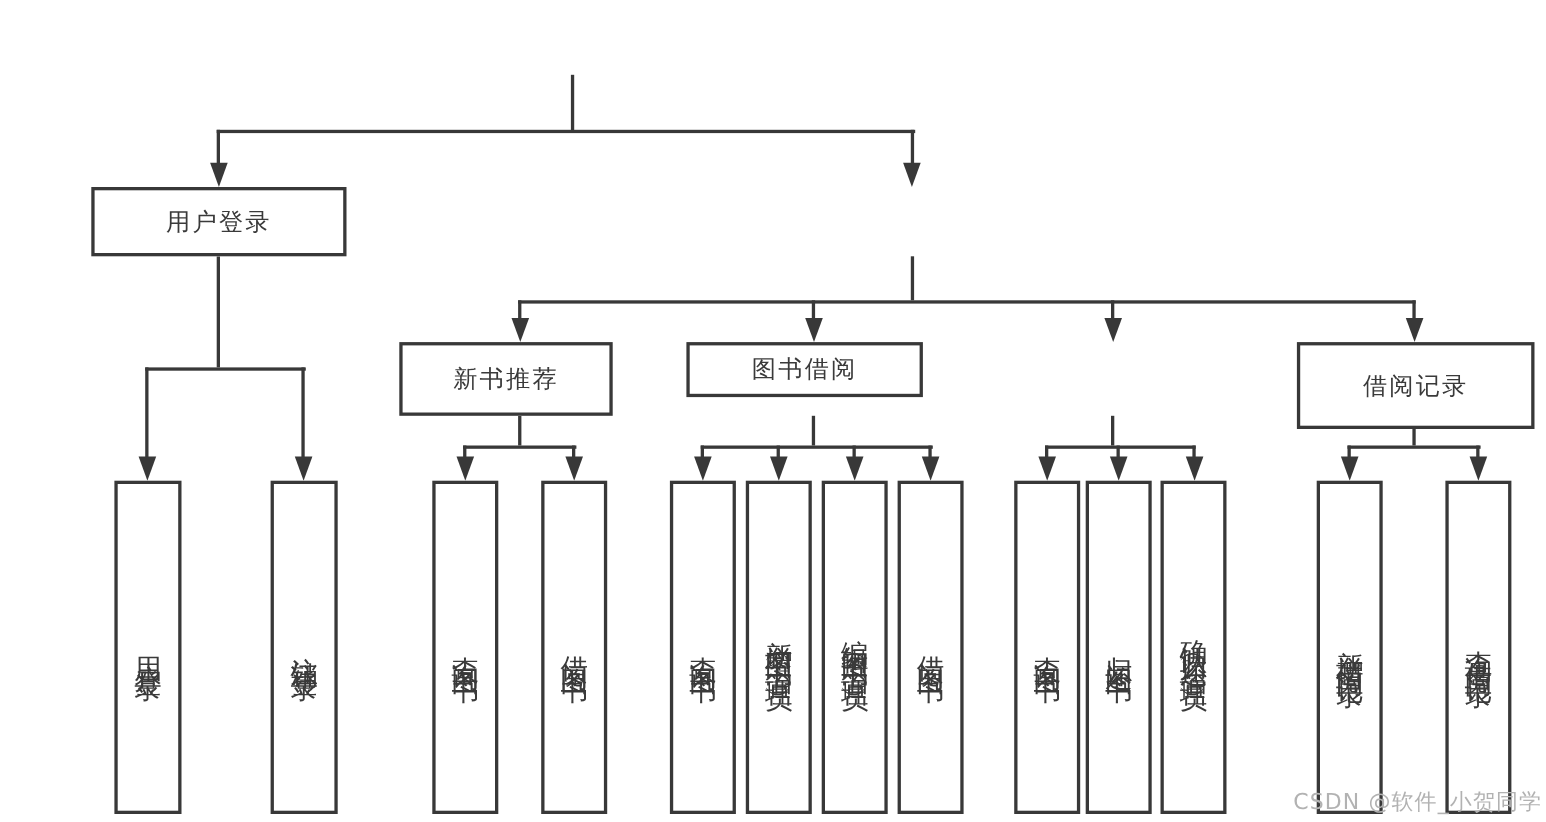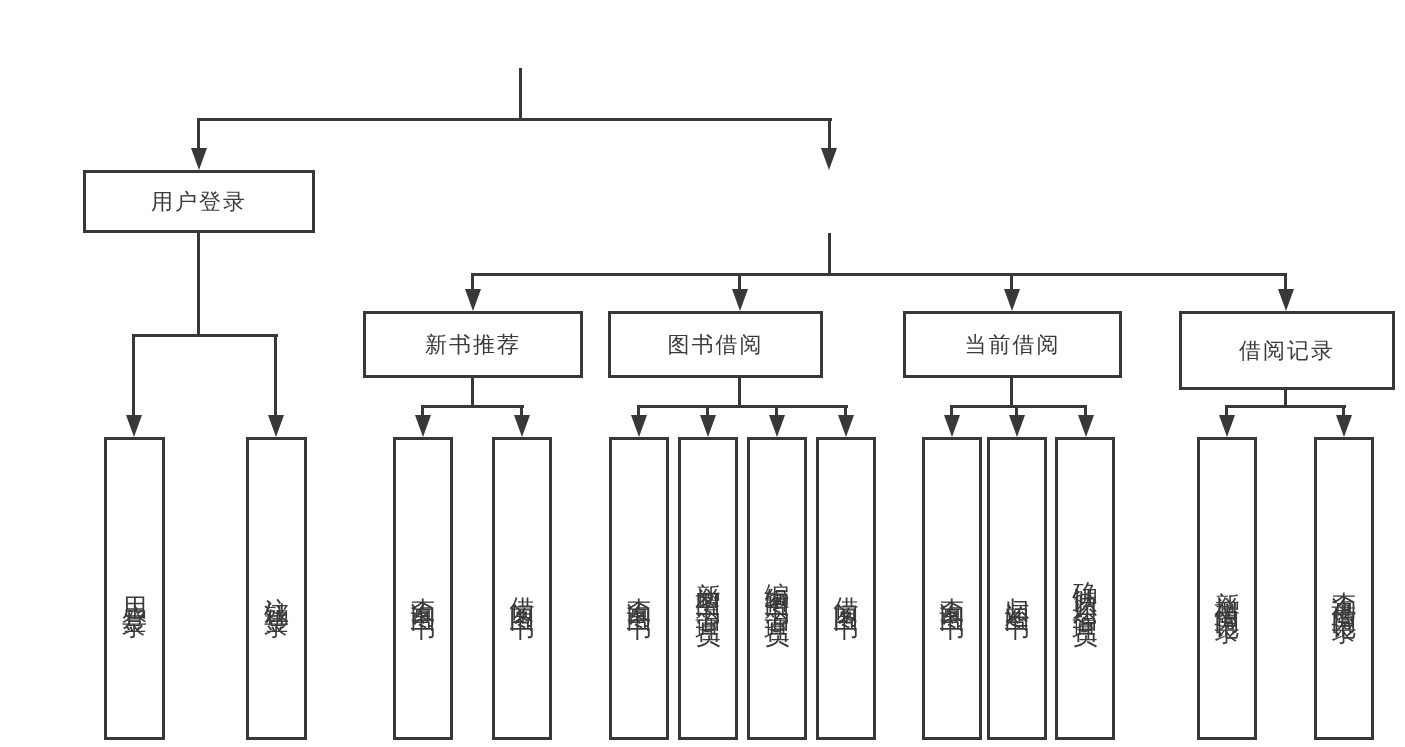--- a/index.html
+++ b/index.html
@@ -98,28 +98,25 @@
   <div class="hline" style="left:471px; top:273px; width:816px;"></div>
   <div class="vline" style="left:471px; top:273px; height:20px;"></div>
   <div class="vline" style="left:738px; top:273px; height:20px;"></div>
   <div class="vline" style="left:1010px; top:273px; height:20px;"></div>
   <div class="vline" style="left:1284px; top:273px; height:20px;"></div>
   <div class="arrow" style="left:465px; top:289px;"></div>
   <div class="arrow" style="left:732px; top:289px;"></div>
   <div class="arrow" style="left:1004px; top:289px;"></div>
   <div class="arrow" style="left:1278px; top:289px;"></div>
 
-  <div class="node" style="left:363px; top:311px; width:220px; height:67px;">
+  <div class="node" style="left:363px; top:311px; width:194px; height:67px;">
     <span class="hl">新书推荐</span>
   </div>
-  <div class="node" style="left:608px; top:311px; width:215px; height:67px;">
+  <div class="node" style="left:624px; top:311px; width:215px; height:50px;">
     <span class="hl">图书借阅</span>
-  </div>
-  <div class="node" style="left:903px; top:311px; width:219px; height:67px;">
-    <span class="hl">当前借阅</span>
   </div>
   <div class="node" style="left:1179px; top:311px; width:216px; height:79px;">
     <span class="hl">借阅记录</span>
   </div>
 
   <div class="vline" style="left:471px; top:378px; height:27px;"></div>
   <div class="hline" style="left:421px; top:405px; width:103px;"></div>
   <div class="vline" style="left:421px; top:405px; height:14px;"></div>
   <div class="vline" style="left:520px; top:405px; height:14px;"></div>
   <div class="arrow" style="left:415px; top:415px;"></div>
@@ -189,14 +186,15 @@
     <span class="vl">确认归还（管理员）</span>
   </div>
 
   <div class="node leaf" style="left:1197px; top:437px; width:60px; height:303px;">
     <span class="vl">新增借阅记录</span>
   </div>
   <div class="node leaf" style="left:1314px; top:437px; width:60px; height:303px;">
     <span class="vl">查询借阅记录</span>
   </div>
 
+  <div class="watermark">CSDN @软件_小贺同学</div>
 
 </div>
 
 </body></html>

